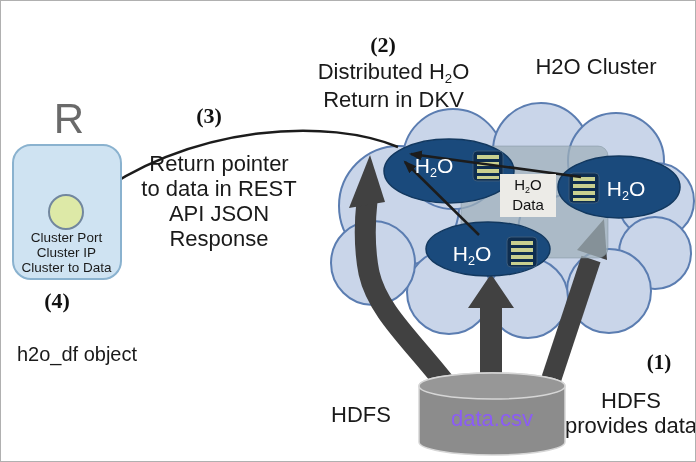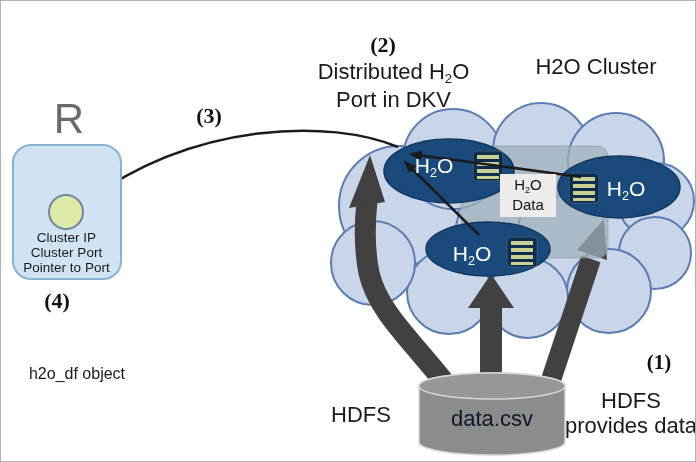--- a/index.html
+++ b/index.html
@@ -10,21 +10,21 @@
   }
   #diagram-svg { position:absolute; left:0; top:0; }
   .lbl { position:absolute; text-align:center; line-height:1.2; white-space:nowrap; }
   .stepnum { font-family:"Liberation Serif", serif; font-weight:700; font-size:22px; color:#111; }
   .big { font-size:22px; }
   .sub { font-size:0.6em; vertical-align:-0.28em; }
   .line { display:block; }
   .node-label { color:#ffffff; font-size:21px; }
   .r-letter { font-size:42px; color:#6a6a6a; line-height:1; }
   .frame-label { background:#ecebe7; font-size:15px; line-height:1.25; padding:2px 4px; color:#111; }
-  .muted-white { color:#0f172a; }
+  .muted-white { color:#8b5cf6; }
 </style>
 </head>
 <body>
 
 <div id="stage">
 
   <svg id="diagram-svg" width="696" height="462" viewBox="0 0 696 462">
     <defs>
       <marker id="thin-head" markerUnits="userSpaceOnUse" markerWidth="14" markerHeight="11" refX="11" refY="5" orient="auto">
         <path d="M0,0 L13,5 L0,10 Z" fill="#1c1c1c"></path>
@@ -109,40 +109,46 @@
     <g stroke-width="1.5" stroke="#d6d6d6">
       <path d="M418,385 L418,441 A73,13 0 0 0 564,441 L564,385 A73,13 0 0 0 418,385 Z" fill="#8c8c8c"></path>
       <ellipse cx="491" cy="385" rx="73" ry="13" fill="#979797"></ellipse>
     </g>
   </svg>
 
   <div class="lbl stepnum" style="left:342px; top:31px; width:80px;">(2)</div>
 
   <div class="lbl big" style="left:310px; top:58px; width:165px;">
     <span class="line"><span>Distributed H</span><span class="sub">2</span><span>O</span></span>
-    <span class="line">Port in DKV</span>
+    <span class="line">Return in DKV</span>
   </div>
 
   <div class="lbl big" style="left:520px; top:53px; width:150px;">H2O Cluster</div>
 
   <div class="lbl stepnum" style="left:168px; top:102px; width:80px;">(3)</div>
 
+  <div class="lbl big" style="left:133px; top:150px; width:170px; line-height:25px;">
+    <span class="line">Return pointer</span>
+    <span class="line">to data in REST</span>
+    <span class="line">API JSON</span>
+    <span class="line">Response</span>
+  </div>
 
   <div class="lbl r-letter" style="left:33px; top:97px; width:70px;">R</div>
 
 
   <div class="lbl" style="left:8px; top:229px; width:115px; font-size:13.5px; line-height:15px;">
+    <span class="line">Cluster Port</span>
     <span class="line">Cluster IP</span>
-    <span class="line">Cluster Port</span>
-    <span class="line">Pointer to Port</span>
+    <span class="line">Cluster to Data</span>
   </div>
 
   <div class="lbl stepnum" style="left:16px; top:287px; width:80px;">(4)</div>
 
-  <div class="lbl" style="left:0px; top:360px; width:152px; font-size:16px; line-height:26px;">
+  <div class="lbl" style="left:0px; top:340px; width:152px; font-size:20px; line-height:26px;">
     <span class="line">h2o_df object</span>
   </div>
 
   <div class="lbl node-label" style="left:402px; top:152px; width:62px;">
     <span>H</span><span class="sub">2</span><span>O</span>
   </div>
   <div class="lbl node-label" style="left:594px; top:175px; width:62px;">
     <span>H</span><span class="sub">2</span><span>O</span>
   </div>
   <div class="lbl node-label" style="left:440px; top:240px; width:62px;">

